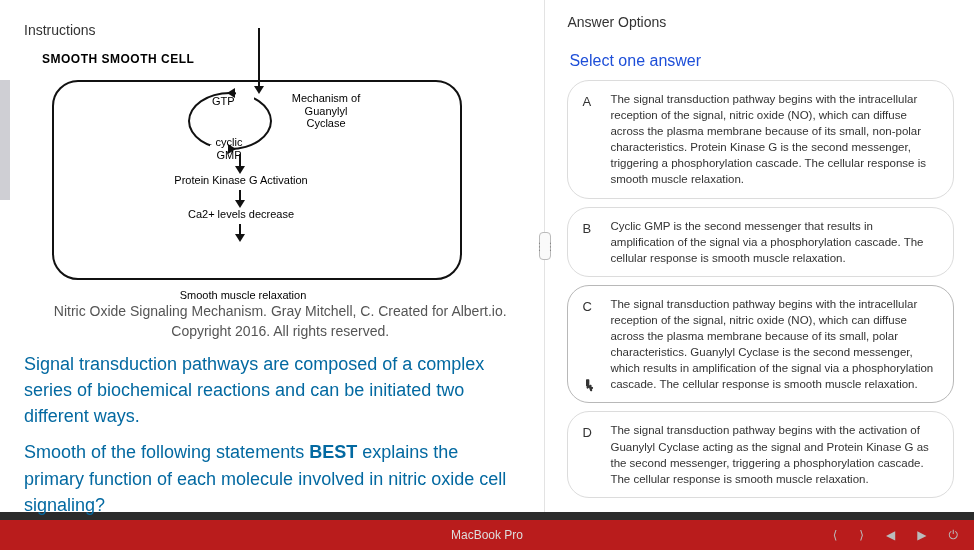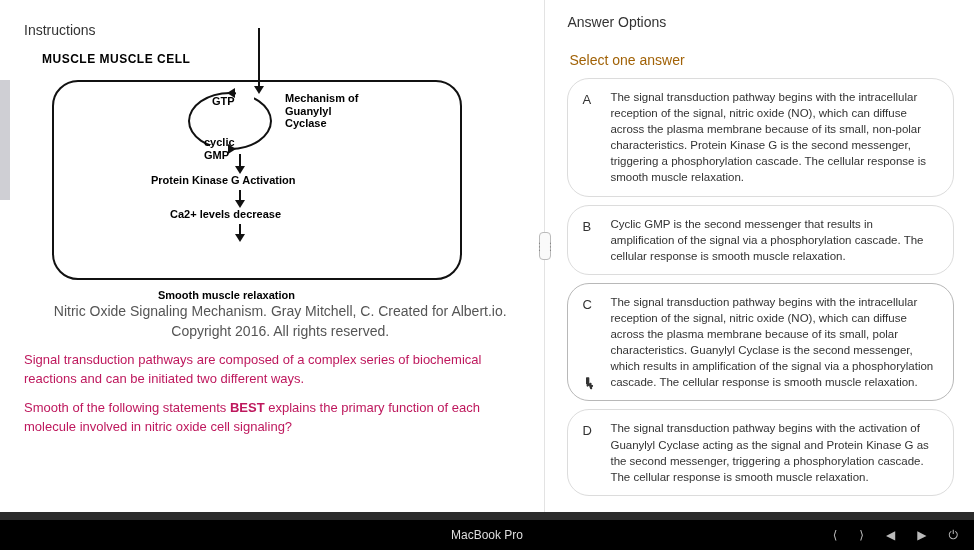--- a/index.html
+++ b/index.html
@@ -86,21 +86,21 @@
   .cycle-head1 {
     position:absolute; left:37px; top:-6px;
     border-top:5px solid transparent; border-bottom:5px solid transparent;
     border-right:8px solid #111;
   }
   .cycle-head2 {
     position:absolute; left:38px; top:50px;
     border-top:5px solid transparent; border-bottom:5px solid transparent;
     border-left:8px solid #111;
   }
-  .lbl { position:absolute; font-size:11px; font-weight:700; text-align:left; line-height:1.15; }
+  .lbl { position:absolute; font-size:11px; font-weight:400; text-align:center; line-height:1.15; }
   .lbl.gtp   { left:170px; top:33px; }
   .lbl.cgmp  { left:162px; top:74px; width:50px; }
   .lbl.act   { left:243px; top:30px; width:82px; }
   .lbl.pkg   { left:109px; top:112px; width:180px; }
   .lbl.ca2   { left:128px; top:146px; width:142px; }
   .lbl.smr   { left:116px; top:180px; width:170px;margin-top:47px; }
   .v-arrow {
     position:absolute; width:2px; background:#111;
   }
   .v-arrow::after{
@@ -113,31 +113,31 @@
   .va3 { left:197px; top:162px; height:16px; }
 
   .caption {
     font-size: 14px;
     color: #555;
     text-align: center;
     margin: 14px 10px 4px 10px;
     line-height: 1.4;
   }
   .q-text {
-    font-size: 13px;
-    color: #be185d;
+    font-size: 18px;
+    color: #0369a1;
     line-height: 1.45;
     margin-top: 6px;
   }
   .q-text .bold { font-weight: 700; }
 
   
   .sub-title {
-    font-size: 14px;
-    color: #a16207;
+    font-size: 16px;
+    color: #1d4ed8;
     margin: 8px 0 10px 2px;
   }
   .options {
     display: flex;
     flex-direction: column;
     gap: 8px;
   }
   .opt {
     display: flex;
     align-items: flex-start;
@@ -172,21 +172,21 @@
     border:1px solid #bbb;
     border-radius: 4px;
     background:#fafafa;
     display:flex; align-items:center; justify-content:center;
     font-size:10px; color:#888; letter-spacing:1px;
   }
 
   
   .macbar {
     position:absolute; left:0; bottom:0; width:100%; height:30px;
-    background:#000000;
+    background:#b91c1c;
     display:flex; align-items:center; justify-content:center;
     color:#ccc; font-size:12px;
     gap:10px;
     text-align:center;
   }
   .macbar .brand { position:absolute; left:50%; transform:translateX(-50%); color:#ddd; }
   .mackeys {
     position:absolute; right:16px; display:flex; gap:22px; color:#bbb; font-size:12px;
   }
   .edge-decor{
@@ -197,21 +197,21 @@
 </head>
 <body>
 
 <div class="screen">
   <div class="edge-decor"></div>
 
   <div class="left">
     <div class="section-title">Instructions</div>
 
     <div class="figure-wrap">
-      <div class="figure-label">MUSCLE MUSCLE CELL</div>
+      <div class="figure-label">SMOOTH SMOOTH CELL</div>
       <div class="diagram">
         <div class="arrow-in"></div>
         <div class="cell-border"></div>
         <div class="cycle">
           <div class="cycle-gap-top"></div>
           <div class="cycle-gap-bot"></div>
           <div class="cycle-head1"></div>
           <div class="cycle-head2"></div>
         </div>
         <div class="lbl gtp">GTP</div>

